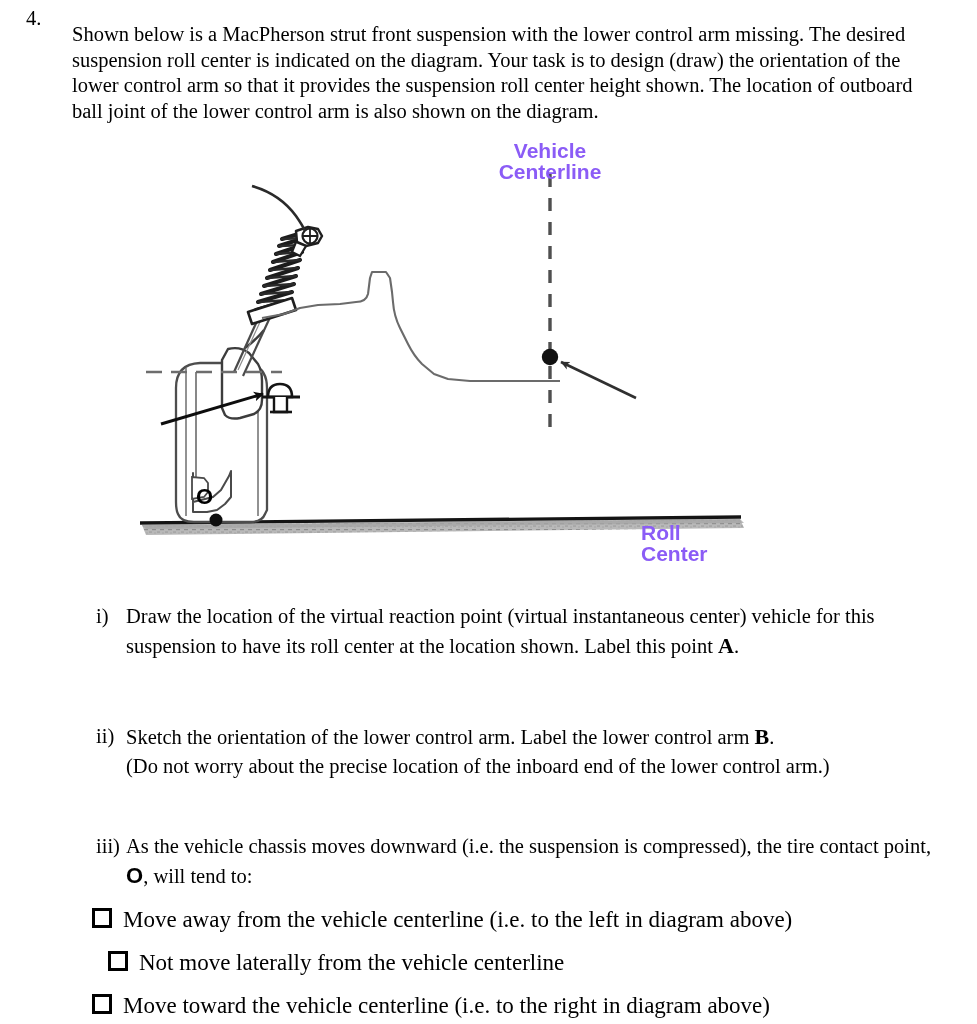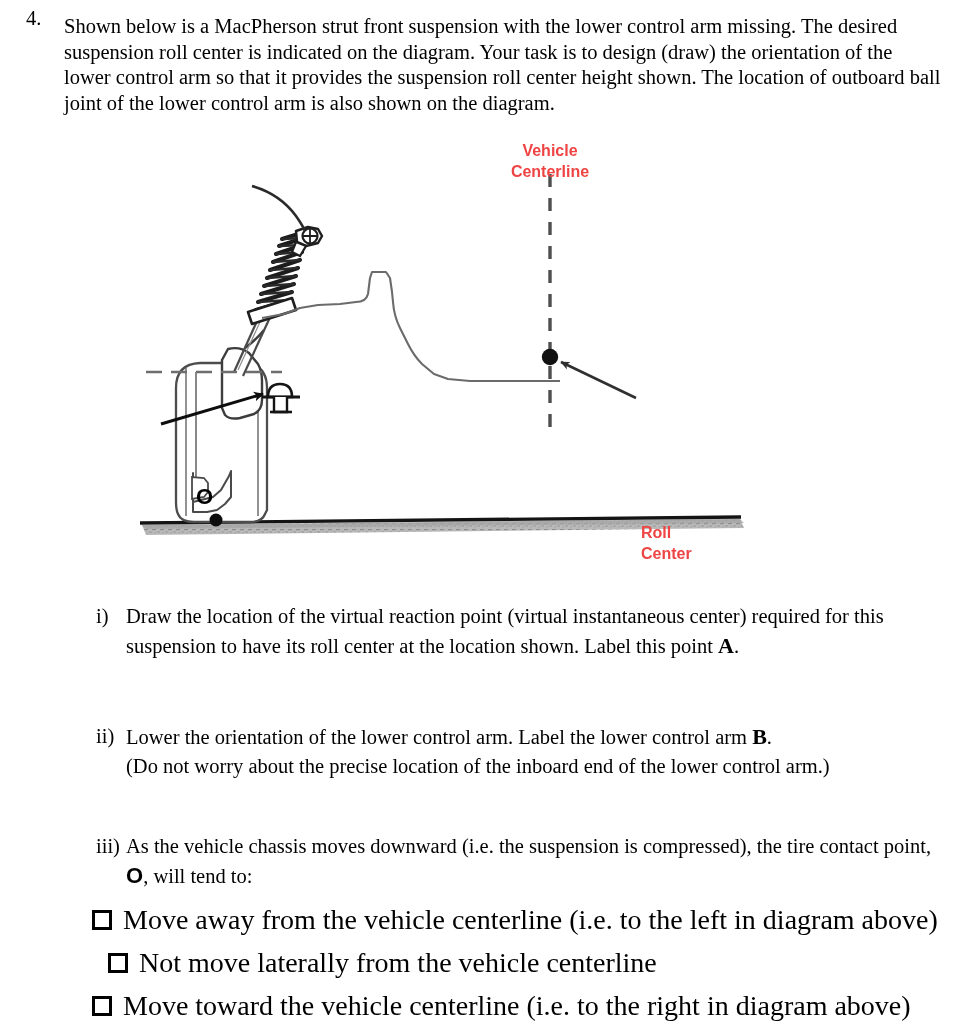--- a/index.html
+++ b/index.html
@@ -20,35 +20,35 @@
   }
   #question-stem .qnum{
     position:absolute;left:0;top:0;width:30px;
     font-size:20.5px;line-height:25.6px;
   }
   #question-stem .qbody{
     margin-left:30px;
     font-size:20.5px;line-height:25.6px;
     text-align:left;
   }
-  #question-stem .qbody p{margin:8px;}
+  #question-stem .qbody p{margin:16px;}
 
   
   #suspension-diagram{
     position:absolute;left:0;top:132px;width:977px;height:430px;
   }
   #suspension-diagram svg{display:block;}
 
   .dlabel{
     position:absolute;
     font-family:"Liberation Sans","DejaVu Sans",sans-serif;
     font-weight:bold;
-    font-size:16px;
+    font-size:21px;
     line-height:21px;
-    color:#ef4444;
+    color:#8b5cf6;
     white-space:pre;
   }
   #vehicle-centerline-label{
     left:450px;top:8px;width:200px;text-align:center;
   }
   #roll-center-label{
     left:641px;top:390px;width:140px;text-align:left;
   }
   #outboard-ball-joint-label{
     left:10px;top:260px;width:152px;text-align:right;
@@ -68,21 +68,21 @@
   }
   .subitem .txt{margin-left:30px;display:block;}
   b.big{font-size:22px;font-weight:bold;}
 
   #subitem-i{left:96px;top:602px;width:860px;}
   #subitem-ii{left:96px;top:722px;width:860px;}
   #subitem-iii{left:96px;top:832px;width:860px;}
 
   .choice{
     position:absolute;
-    font-size:28px;line-height:24px;
+    font-size:23px;line-height:24px;
     white-space:nowrap;
   }
   .choice .box{
     display:inline-block;
     width:14px;height:14px;
     border:3px solid #000;
     margin-right:11px;
     vertical-align:-1px;
     background:#fff;
     box-sizing:content-box;
@@ -231,26 +231,26 @@
 
     <div class="dlabel" id="roll-center-label" style="white-space: pre;">Roll
 Center</div>
 
 
     <div id="tire-contact-point-label" style="position:absolute;font-family:'Liberation Sans','DejaVu Sans',sans-serif;">O</div>
   </div>
 
   <div class="subitem" id="subitem-i">
     <span class="marker">i)</span>
-    <span class="txt"><span>Draw the location of the virtual reaction point (virtual instantaneous center) required for this suspension to have its roll center at the location shown.  Label this point </span><b class="big">A</b><span>.</span></span>
+    <span class="txt"><span>Draw the location of the virtual reaction point (virtual instantaneous center) vehicle for this suspension to have its roll center at the location shown.  Label this point </span><b class="big">A</b><span>.</span></span>
   </div>
 
   <div class="subitem" id="subitem-ii">
     <span class="marker">ii)</span>
-    <span class="txt"><span>Lower the orientation of the lower control arm.  Label the lower control arm </span><b class="big">B</b><span>.</span><br><span>(Do not worry about the precise location of the inboard end of the lower control arm.)</span></span>
+    <span class="txt"><span>Sketch the orientation of the lower control arm.  Label the lower control arm </span><b class="big">B</b><span>.</span><br><span>(Do not worry about the precise location of the inboard end of the lower control arm.)</span></span>
   </div>
 
   <div class="subitem" id="subitem-iii">
     <span class="marker">iii)</span>
     <span class="txt"><span>As the vehicle chassis moves downward (i.e. the suspension is compressed), the tire contact point, </span><b class="big" style="font-family:'Liberation Sans','DejaVu Sans',sans-serif;">O</b><span>, will tend to:</span></span>
   </div>
 
   <div class="choice" id="choice-0">
     <span class="box"></span><span>Move away from the vehicle centerline (i.e. to the left in diagram above)</span>
   </div>

